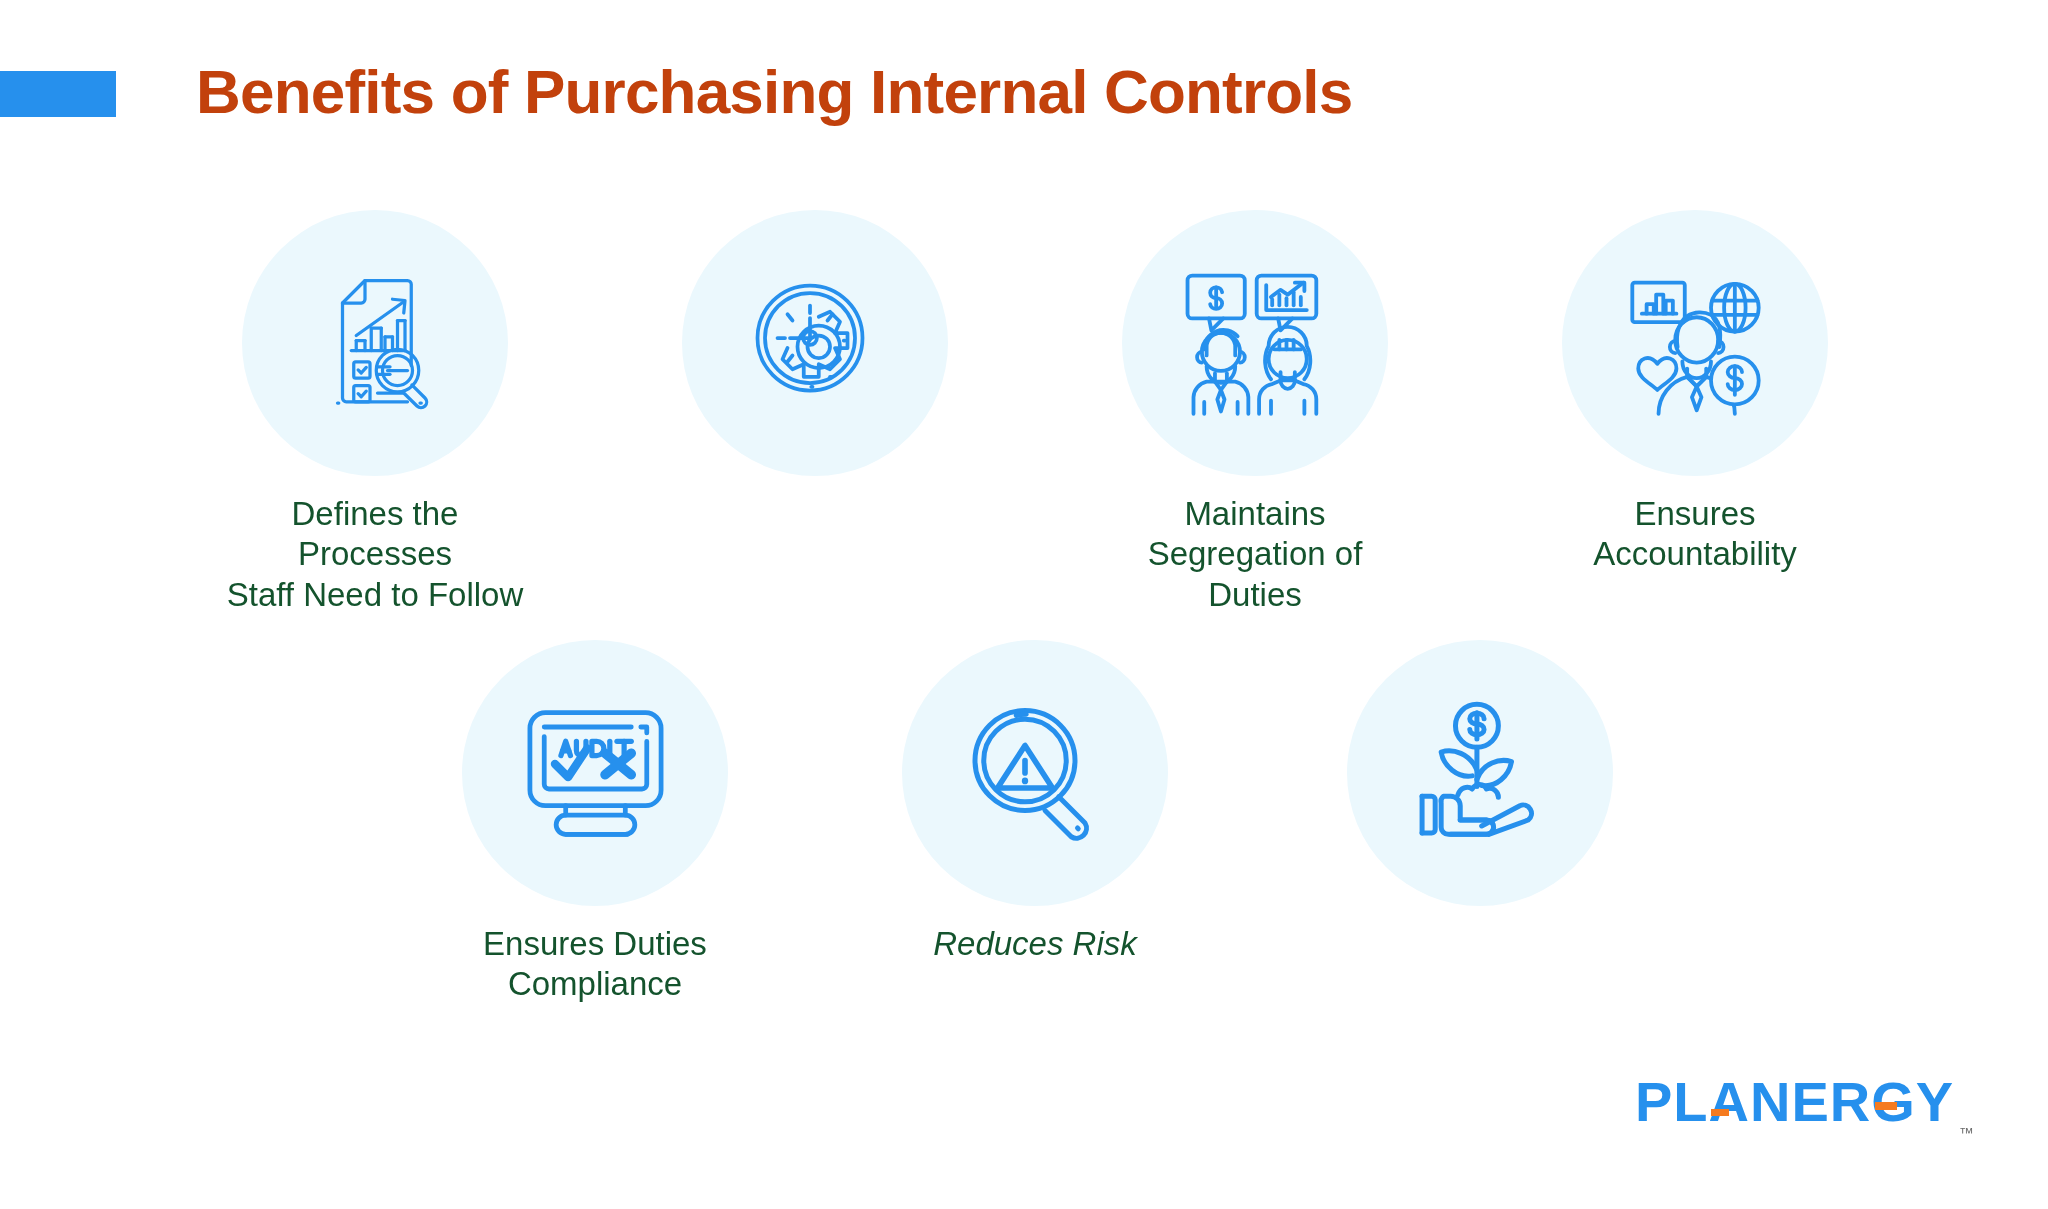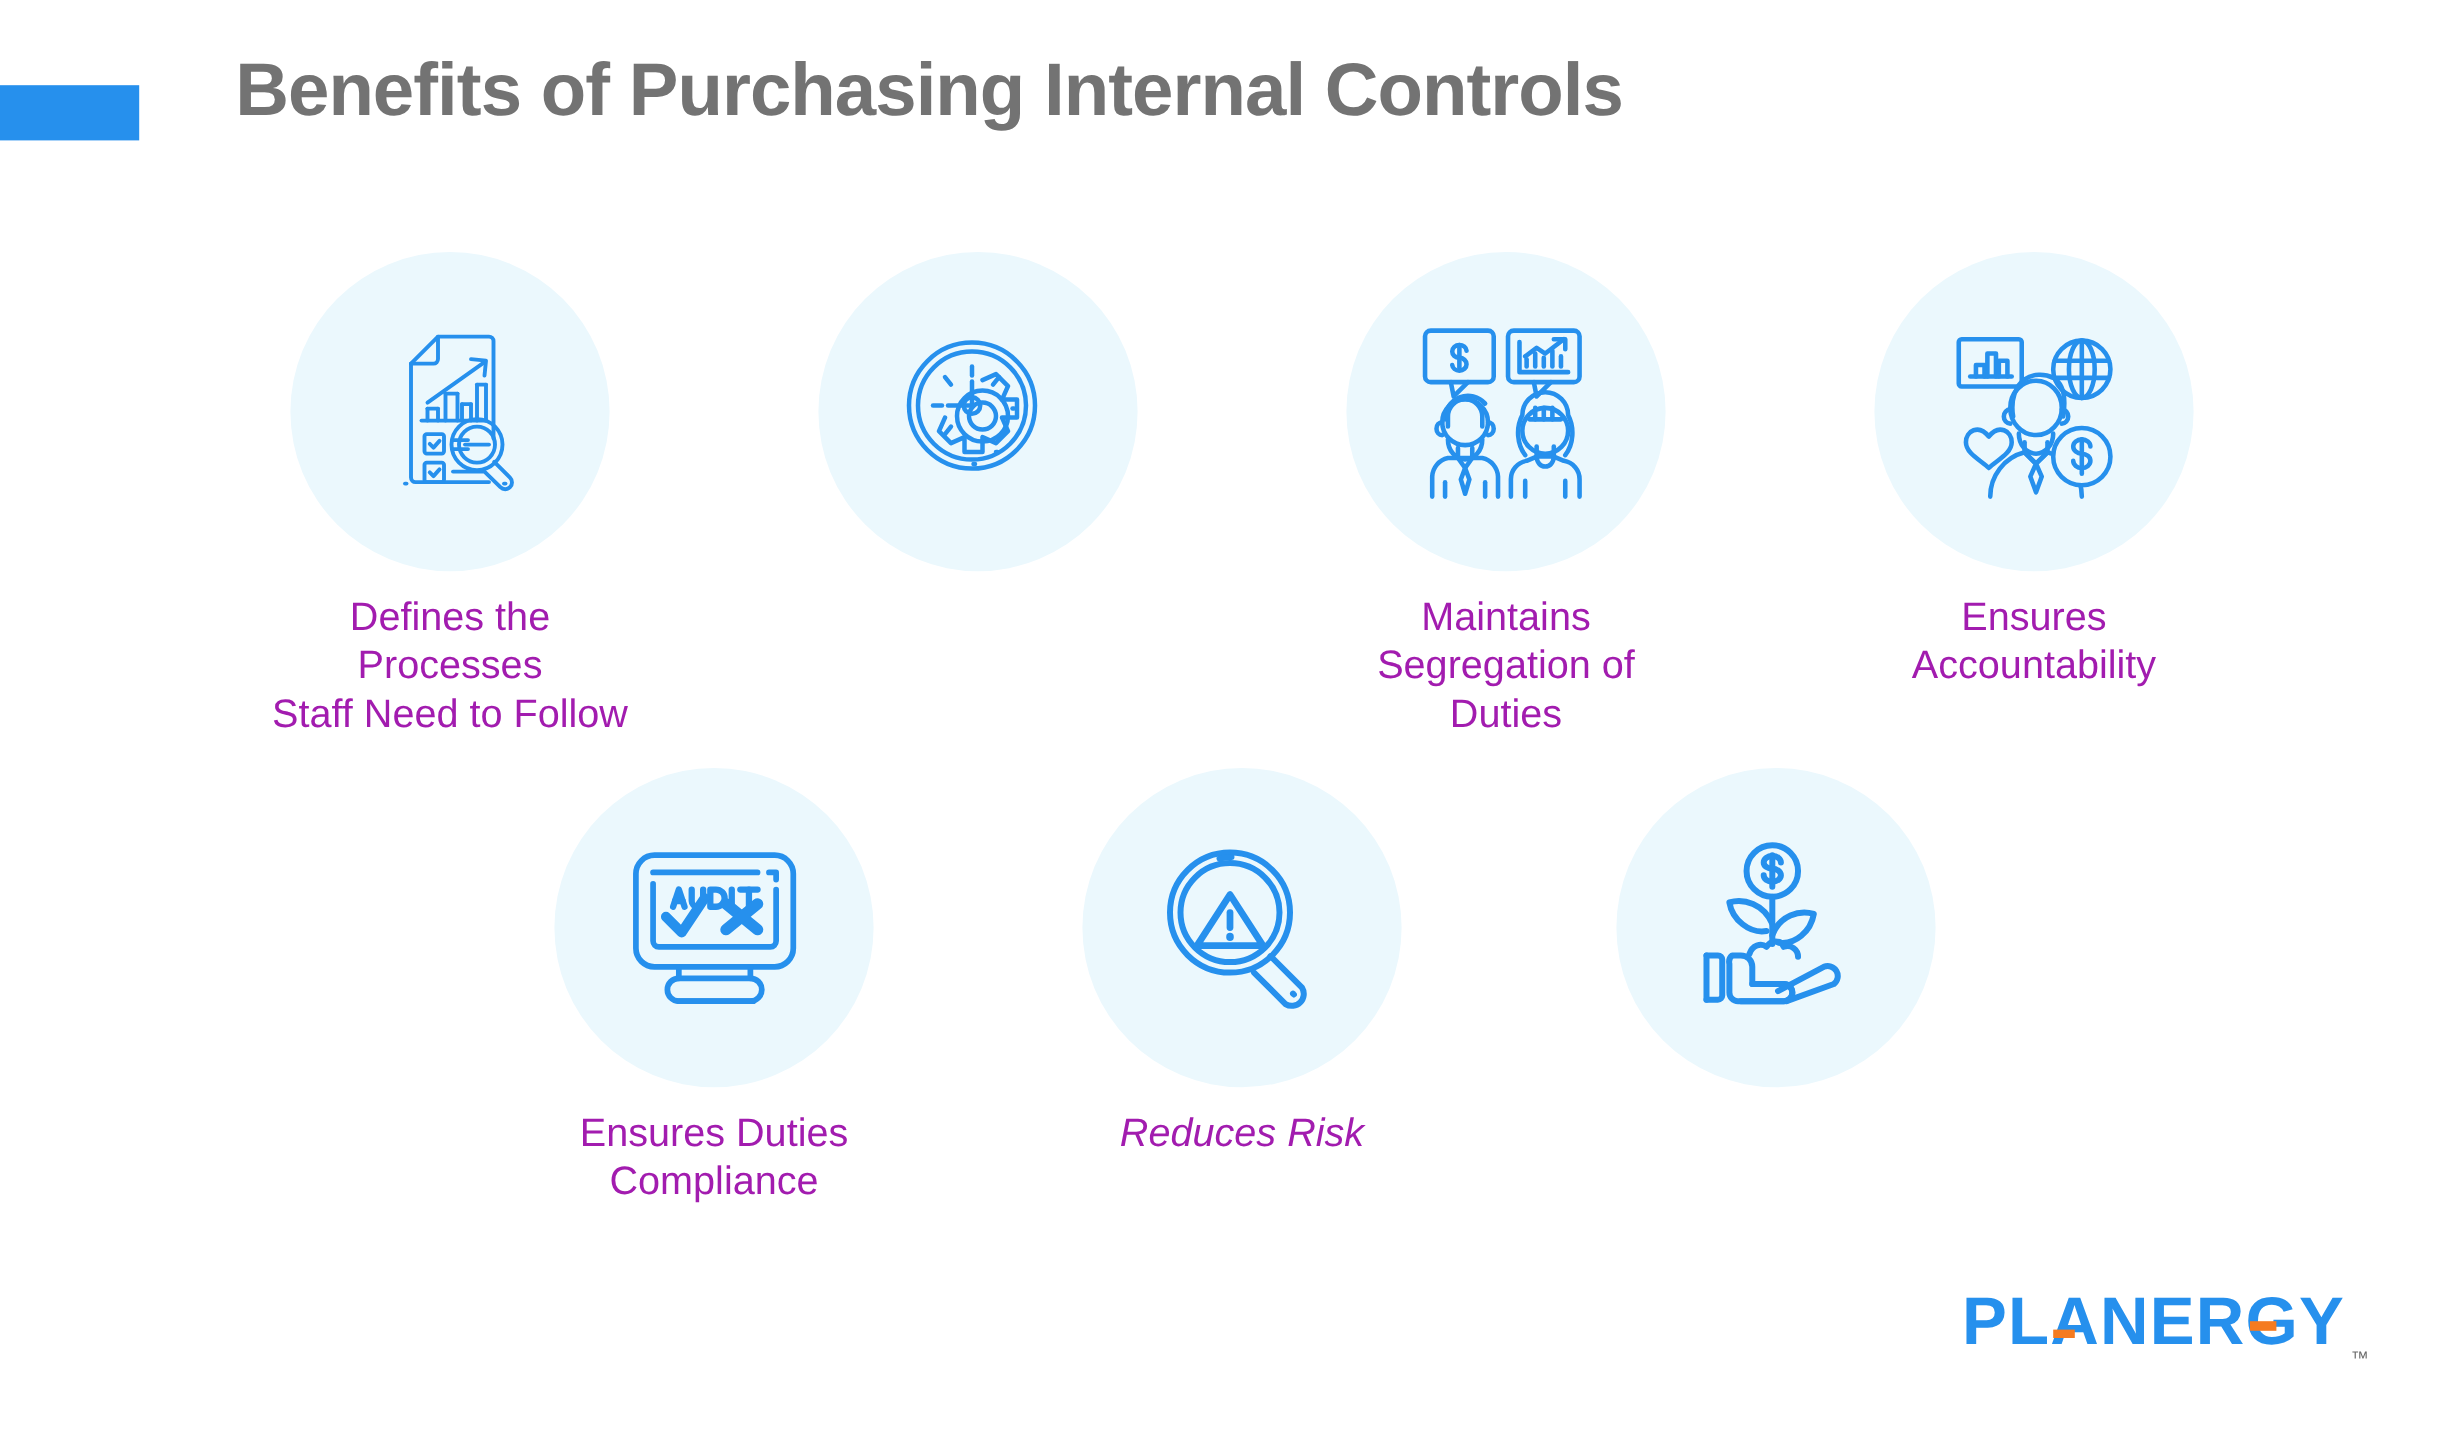--- a/index.html
+++ b/index.html
@@ -27,24 +27,24 @@
     position: absolute;
     left: 0;
     top: 71px;
     width: 116px;
     height: 46px;
     background: #2690ED;
   }
   .page-title {
     position: absolute;
     left: 196px;
-    top: 40px;
+    top: 56px;
     font-size: 62px;
     font-weight: bold;
-    color: #737373;
+    color: #c2410c;
     letter-spacing: -0.8px;
     white-space: nowrap;
     font-family: "Liberation Sans", sans-serif;
   }
 
   .card {
     position: absolute;
     width: 300px;
     text-align: center;
   }
@@ -60,21 +60,21 @@
     justify-content: center;
   }
   .icon-circle svg {
     display: block;
   }
 
   .card-label {
     margin-top: 18px;
     font-size: 33px;
     line-height: 1.22;
-    color: #a21caf;
+    color: #14532d;
     font-family: "Liberation Sans", sans-serif;
     font-weight: 400;
     white-space: pre-line;
   }
 
   
   .logo {
     position: absolute;
     right: 74px;
     bottom: 68px;

